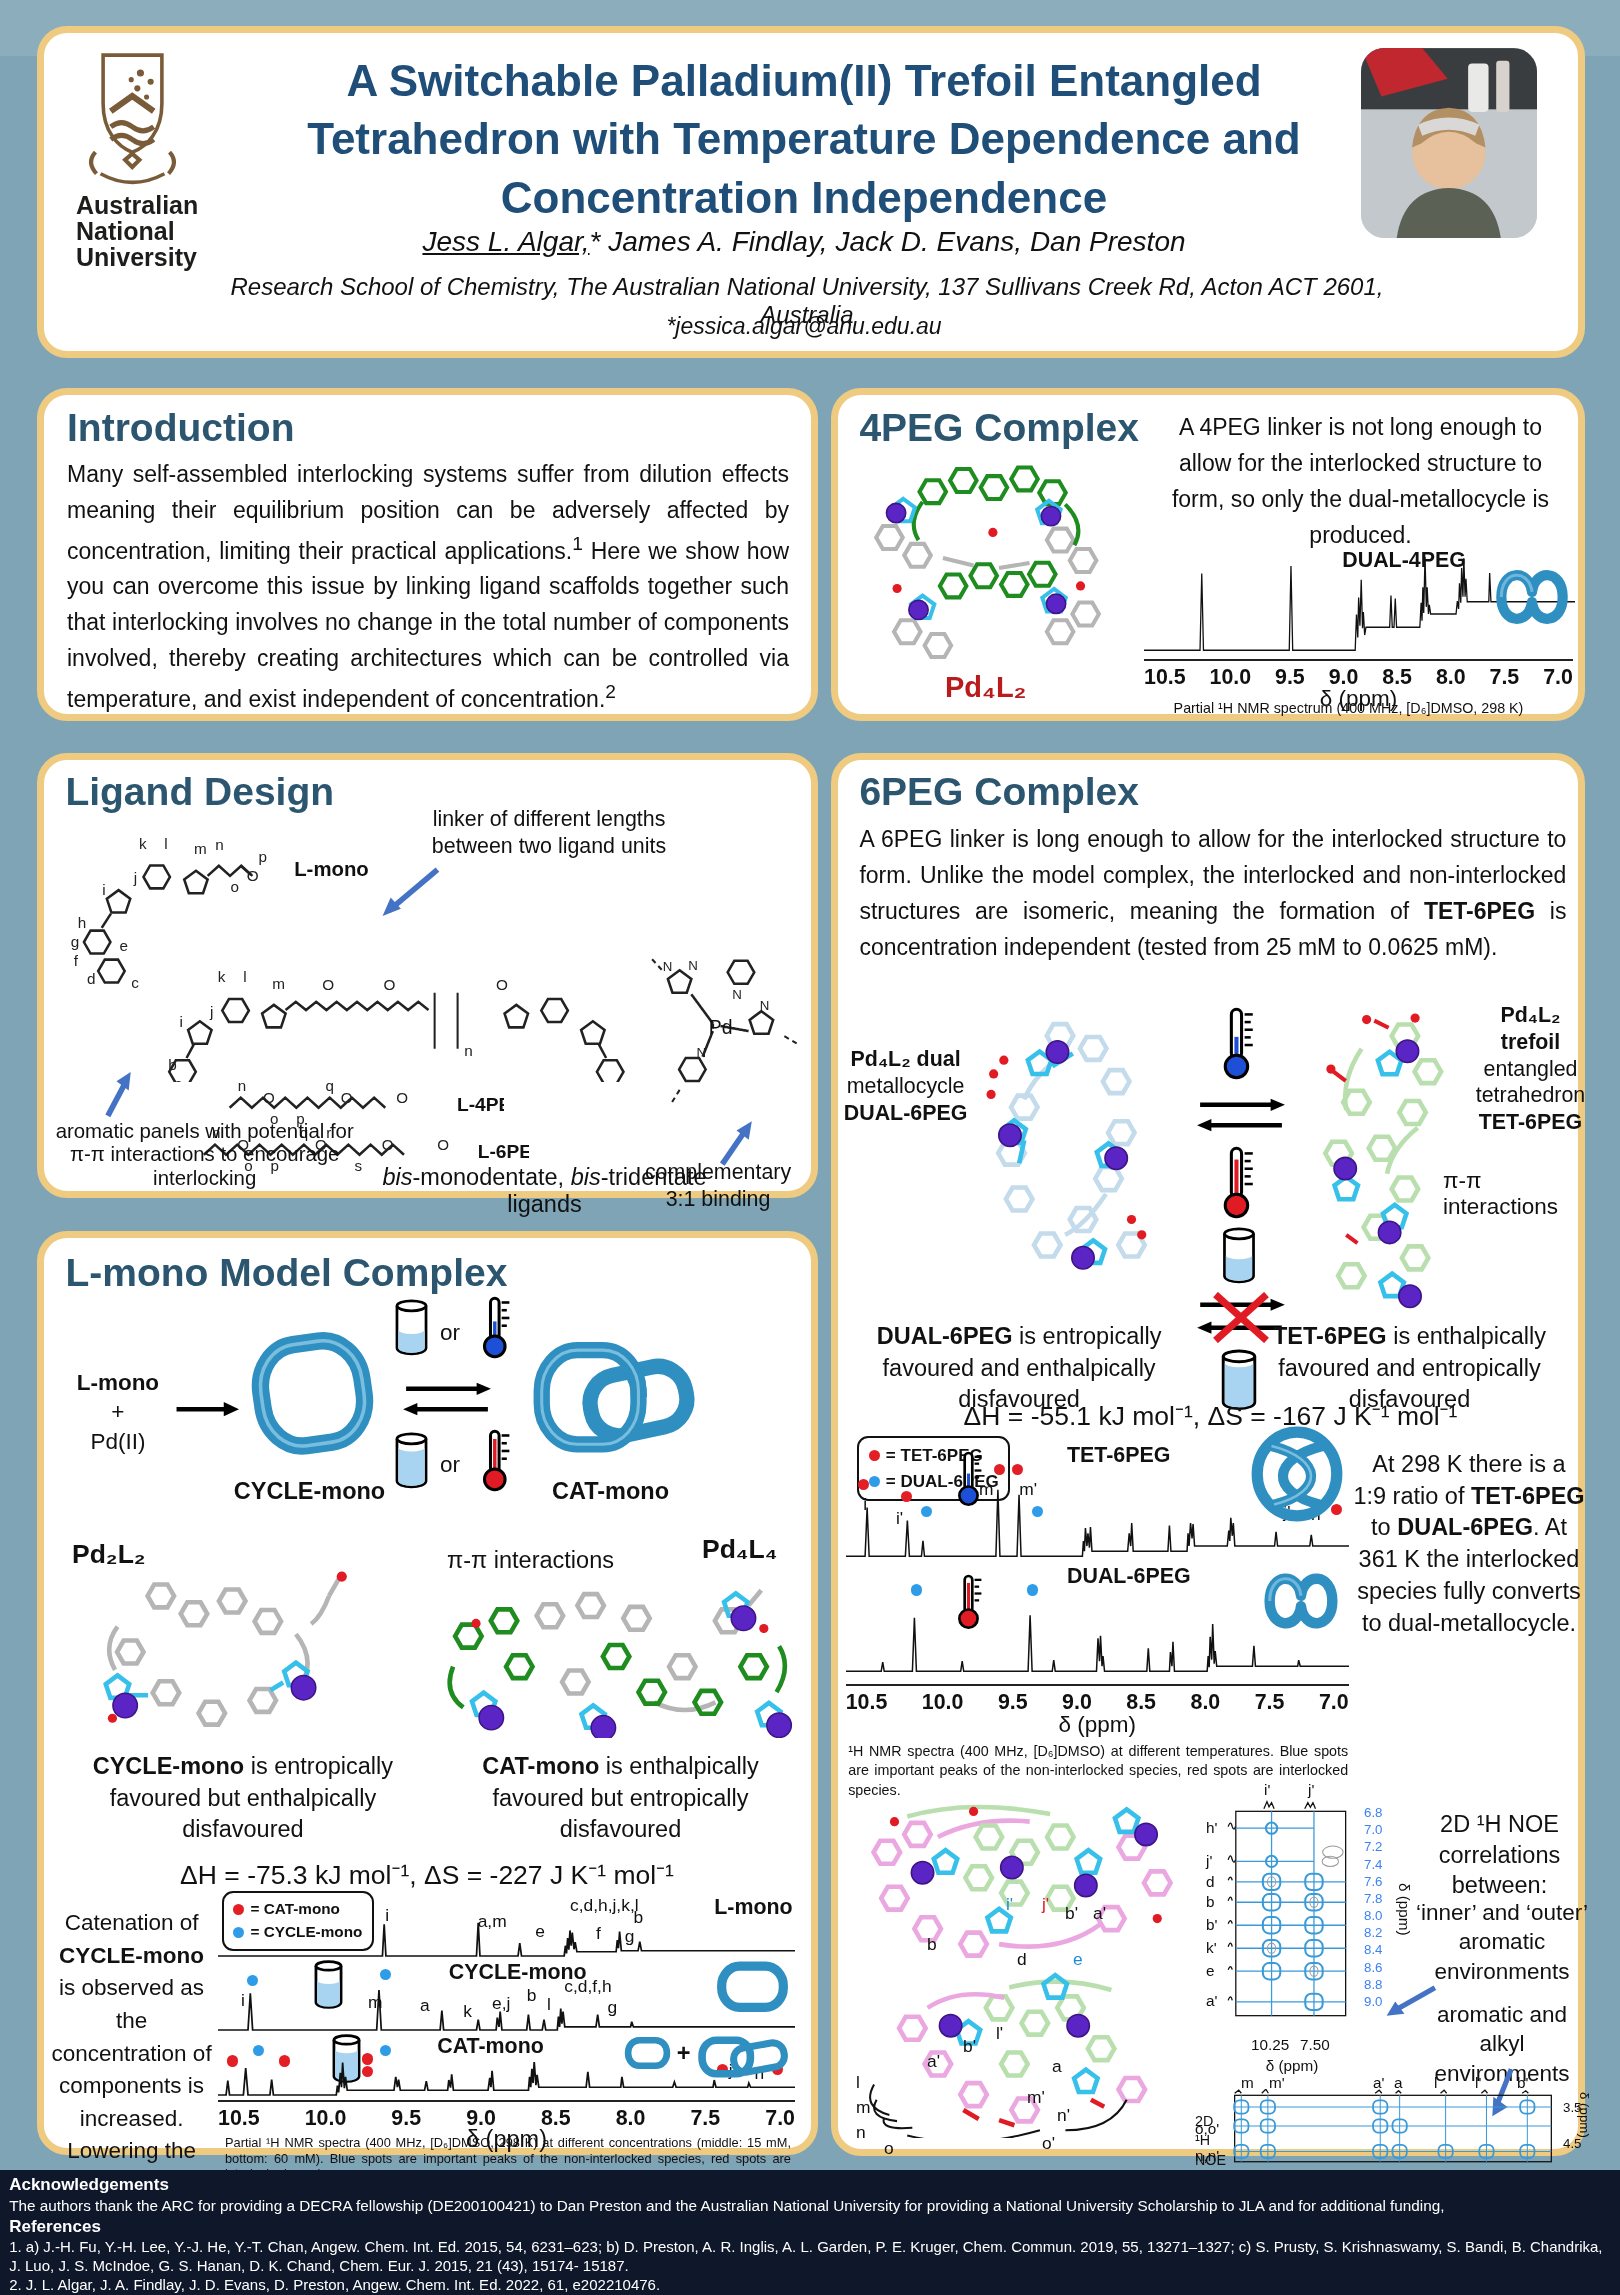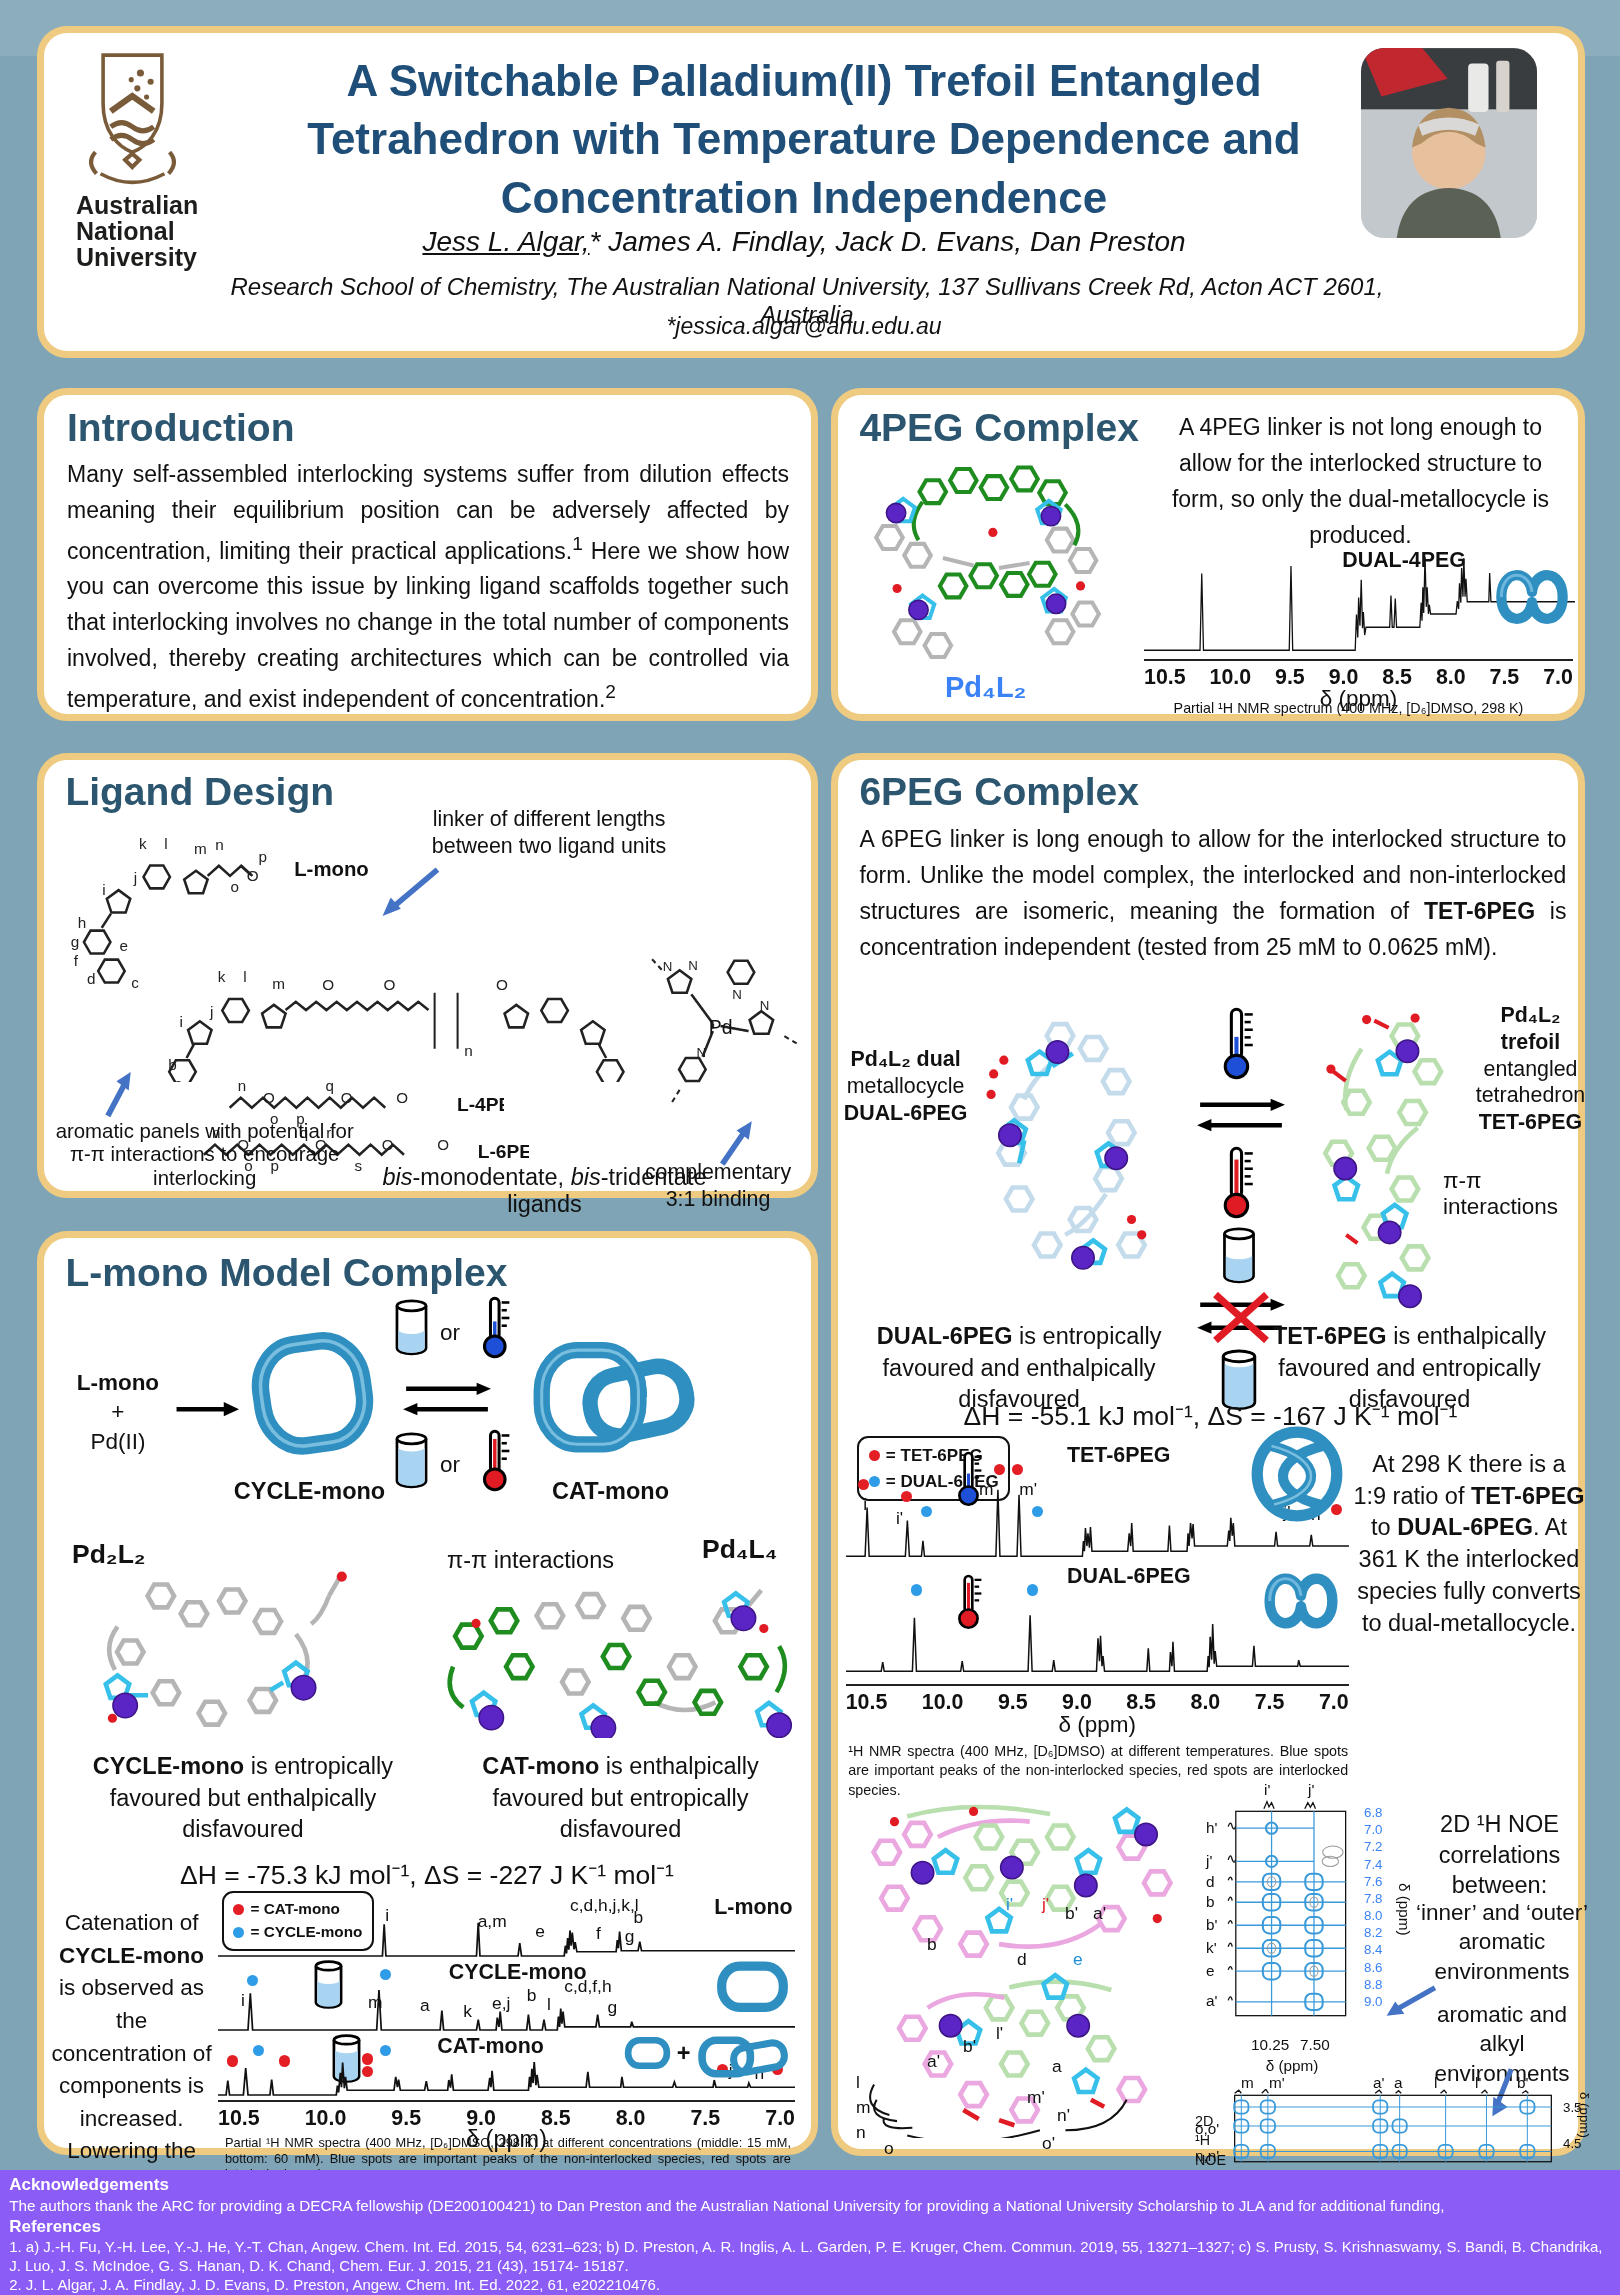--- a/index.html
+++ b/index.html
@@ -138,21 +138,21 @@
           <circle cx="460" cy="255" r="9"></circle>
           <circle cx="288" cy="150" r="9"></circle>
         </g>
       <g fill="#5b24c4" stroke="#3d1586" stroke-width="3">
         <circle cx="98" cy="112" r="19"></circle>
           <circle cx="402" cy="118" r="19"></circle>
           <circle cx="142" cy="302" r="19"></circle>
           <circle cx="412" cy="290" r="19"></circle>
       </g>
     </svg>
-    <div class="a b" style="left:107px;top:276px;font-size:29px;color:#3b82f6;">Pd₄L₂</div>
+    <div class="a b" style="left:107px;top:276px;font-size:29px;color:#b91c1c;">Pd₄L₂</div>
     <div class="a" style="left:306px;top:153px;width:431px;height:110px;">
       <span class="speclbl" style="left:46%;top:0;">DUAL-4PEG</span>
       <svg width="431" height="110" viewBox="0 0 1000 215" preserveAspectRatio="none">
         <path d="M0 200 H130 l4 -150 4 150 H337 l4 -165 4 165 H490 l3 -70 3 45 2 -78 3 55 3 -90 3 95 2 -32 3 45 3 -15 H570 l3 -62 3 62 4 0 3 -56 3 56 H640 l3 -48 2 35 2 -65 2 50 3 -110 3 98 2 -38 3 52 2 -18 3 18 H724 l3 -25 3 15 2 -50 3 38 2 -68 3 56 2 -75 3 75 2 -35 3 45 H800 l2 -56 3 56 H830 l2 -25 2 15 2 -32 3 42 H900 H1000" stroke="#111" stroke-width="3" fill="none"></path>
       </svg>
     </div>
     <svg class="a" style="left:648px;top:161px;" width="92" height="82" viewBox="0 0 180 160">
       <path d="M30 80 C30 25 85 25 90 70 C95 25 150 25 150 80 C150 135 95 135 90 90 C85 135 30 135 30 80 Z" stroke="#2e8fc0" stroke-width="20" fill="none" stroke-linejoin="round"></path>
       <path d="M30 80 C30 25 85 25 90 70" stroke="#6db6dd" stroke-width="6" fill="none"></path>
     </svg>
@@ -1019,21 +1019,21 @@
         <span class="tick">8.5</span>
         <span class="tick">8.0</span>
         <span class="tick">7.5</span>
         <span class="tick">7.0</span>
       </div>
     <div class="a dppm" style="left:174px;top:888px;width:577px;font-size:23.5px;">δ (ppm)</div>
 
     <div class="a jst" style="left:181px;top:847px;width:566px;font-size:12.8px;line-height:1.22;color:#111;transform:translateY(50px);">Partial ¹H NMR spectra (400 MHz, [D₆]DMSO, 298 K) at different concentrations (middle: 15 mM, bottom: 60 mM). Blue spots are important peaks of the non-interlocked species, red spots are interlocked species.</div>
   </div>
 
-  <div class="a" style="left:0;top:2170px;width:1620px;height:125px;background:#8b5cf6;color:#fff;">
+  <div class="a" style="left:0;top:2170px;width:1620px;height:125px;background:#0f172a;color:#fff;">
     <div class="a b" style="left:9.2px;top:5.1px;font-size:17px;">Acknowledgements</div>
     <div class="a" style="left:9.2px;top:26.5px;width:1602px;font-size:15.3px;">The authors thank the ARC for providing a DECRA fellowship (DE200100421) to Dan Preston and the Australian National University for providing a National University Scholarship to JLA and for additional funding,</div>
     <div class="a b" style="left:9.2px;top:47px;font-size:17px;">References</div>
     <div class="a" style="left:9.2px;top:67px;width:1602px;font-size:15px;line-height:1.28;">1. a) J.-H. Fu, Y.-H. Lee, Y.-J. He, Y.-T. Chan, Angew. Chem. Int. Ed. 2015, 54, 6231–623; b) D. Preston, A. R. Inglis, A. L. Garden, P. E. Kruger, Chem. Commun. 2019, 55, 13271–1327; c) S. Prusty, S. Krishnaswamy, S. Bandi, B. Chandrika, J. Luo, J. S. McIndoe, G. S. Hanan, D. K. Chand, Chem. Eur. J. 2015, 21 (43), 15174- 15187.</div>
     <div class="a" style="left:9.2px;top:106px;width:1602px;font-size:15px;">2. J. L. Algar, J. A. Findlay, J. D.  Evans, D. Preston, Angew. Chem. Int. Ed. 2022, 61, e202210476.</div>
   </div>
 </div>
 
 
 </body></html>

